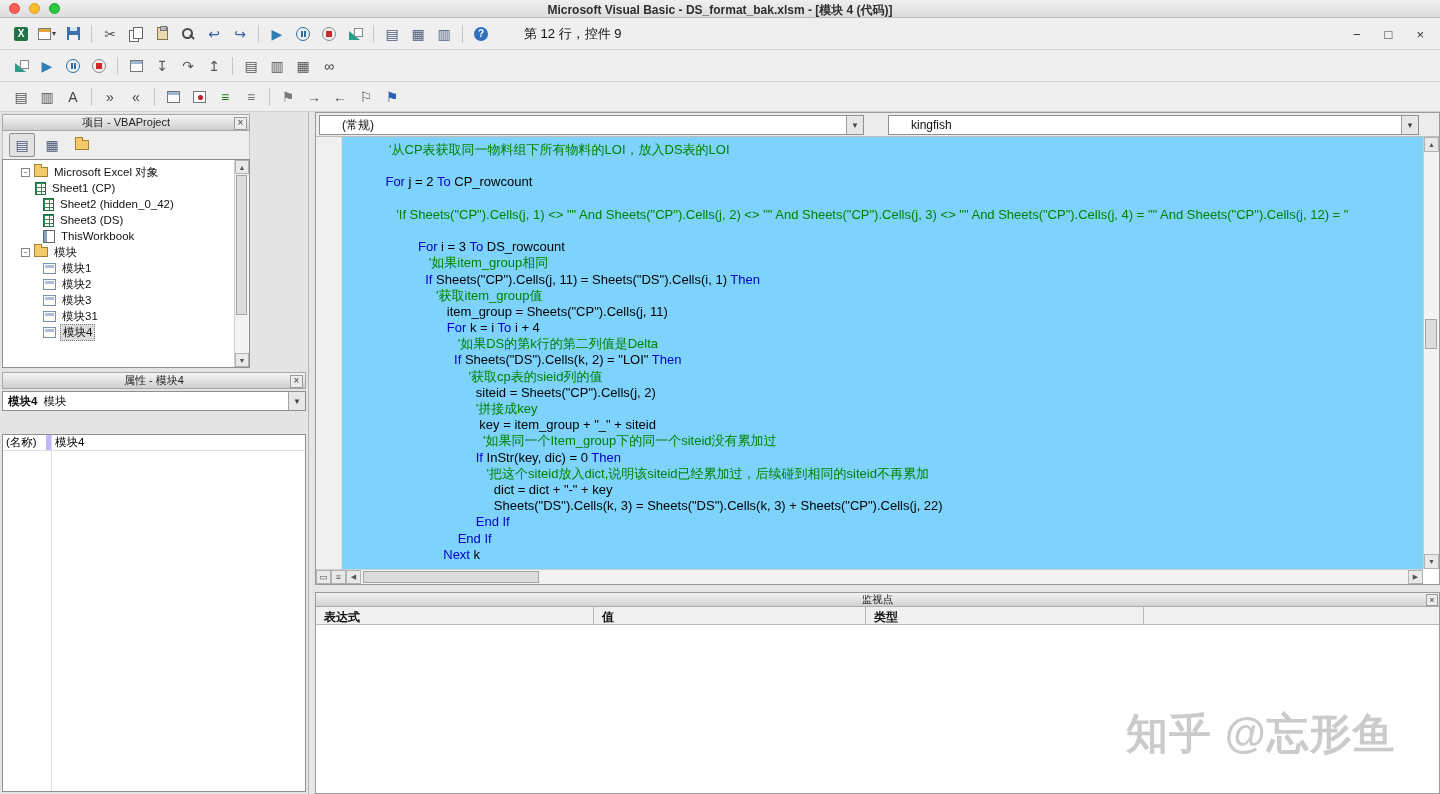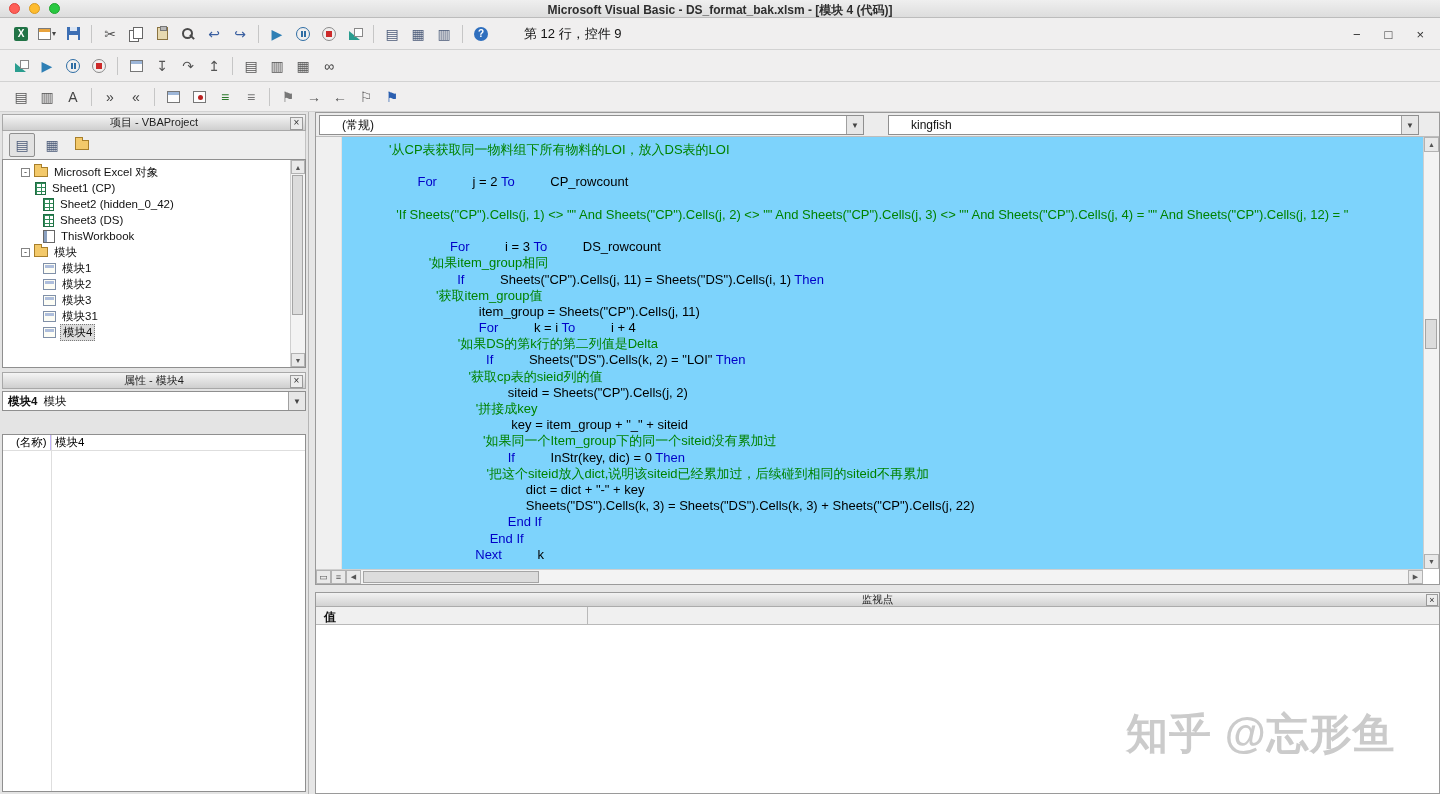--- a/index.html
+++ b/index.html
@@ -59,21 +59,21 @@
   .i-sheet{width:11px;height:13px;border:1px solid #1f6e43;background-color:#fff;background-image:linear-gradient(to right,#2e8b57 1px,transparent 1px),linear-gradient(to bottom,#2e8b57 1px,transparent 1px);background-size:5px 4px;display:inline-block;}
   .i-book{width:12px;height:13px;border:1px solid #666;background:#fff;position:relative;display:inline-block;}
   .i-book::before{content:"";position:absolute;left:0;top:0;bottom:0;width:3px;background:#8aa0c0;}
   .i-module{width:13px;height:11px;border:1px solid #8090a8;background:#fdfdf5;position:relative;display:inline-block;}
   .i-module::before{content:"";position:absolute;left:1px;top:1px;right:1px;height:3px;background:#aebedc;}
 
   
   #left-col{position:absolute;left:0;top:112px;width:309px;height:682px;background:#e4e4e4;border-right:1px solid #b5b5b5;}
   .panel-header{height:17px;background:linear-gradient(#f4f4f4,#cfcfcf);border:1px solid #a8a8a8;display:flex;align-items:center;justify-content:center;font-size:11px;color:#1d1d1d;position:relative;}
   .panel-close{position:absolute;right:2px;top:1.5px;width:13px;height:13px;border:1px solid #9a9a9a;background:#ececec;display:flex;align-items:center;justify-content:center;font-size:10px;color:#333;line-height:1;}
-  #project-panel{position:absolute;left:2px;top:2px;width:304px;height:254px;}
+  #project-panel{position:absolute;left:2px;top:2px;width:248px;height:254px;}
   .proj-toolbar{height:28px;background:#eeeeee;border-left:1px solid #c2c2c2;border-right:1px solid #c2c2c2;display:flex;align-items:center;padding-left:6px;gap:4px;}
   .tree{position:absolute;left:0;right:0;top:45px;bottom:0;background:#fff;border:1px solid #8f8f8f;overflow:hidden;}
   .tree-inner{position:absolute;left:4px;top:4px;right:16px;}
   .tree-row{height:16px;display:flex;align-items:center;font-size:11.5px;color:#111;white-space:nowrap;}
   .expander{width:9px;height:9px;border:1px solid #848484;background:#fff;font-size:9px;line-height:7px;text-align:center;color:#333;margin-right:4px;flex:none;}
   .tree-ic{margin-right:4px;flex:none;}
   .tree-label{padding:0 2px;}
   .tree-label.selected{background:#dcdcdc;border:1px dotted #7a7a7a;}
 
   
@@ -84,36 +84,36 @@
   
   #props-panel{position:absolute;left:2px;top:260px;width:304px;bottom:2px;}
   .props-combo{height:20px;background:#fff;border:1px solid #8f8f8f;margin-top:2px;position:relative;display:flex;align-items:center;padding-left:5px;font-size:11.5px;color:#111;}
   .combo-btn{position:absolute;right:0;top:0;bottom:0;width:17px;background:#e7e7e7;border-left:1px solid #a0a0a0;display:flex;align-items:center;justify-content:center;font-size:8px;color:#444;}
   .props-tabs{height:19px;display:flex;align-items:flex-end;padding-left:2px;gap:1px;margin-top:2px;}
   .tab{font-size:11px;padding:2px 6px 2px 6px;border:1px solid #9a9a9a;border-bottom:none;background:#e0e0e0;border-radius:2px 2px 0 0;color:#333;white-space:nowrap;}
   .tab.active{background:#f7f7f7;}
   .props-grid{position:absolute;left:0;right:0;top:62px;bottom:0;background:#fff;border:1px solid #8f8f8f;}
   .col-line{position:absolute;left:48px;top:0;bottom:0;width:1px;background:#dedede;}
   .prop-row{height:16px;display:flex;font-size:11.5px;border-bottom:1px solid #dedede;align-items:center;}
-  .prop-name{width:48px;padding-left:13px;border-right:1px solid #c4b5fd;height:100%;display:flex;align-items:center;}
+  .prop-name{width:48px;padding-left:3px;border-right:5px solid #c4b5fd;height:100%;display:flex;align-items:center;}
   .prop-value{padding-left:4px;}
 
   
   #code-window{position:absolute;left:315px;top:112px;width:1125px;height:473px;background:#fff;border:1px solid #9a9a9a;}
   .combo-row{position:absolute;left:0;right:0;top:0;height:24px;background:#ececec;border-bottom:1px solid #bdbdbd;}
   .combo{position:absolute;top:2px;height:20px;background:#fff;border:1px solid #8f8f8f;font-size:12px;color:#111;display:flex;align-items:center;padding-left:22px;}
   #combo-object{left:3px;width:545px;}
   #combo-proc{left:572px;width:531px;}
   .code-area{position:absolute;left:0;right:16px;top:24px;bottom:15px;overflow:hidden;background:#7dd3fc;}
   .gutter{position:absolute;left:0;top:0;bottom:0;width:26px;background:#f0f0f0;border-right:1px solid #e2e2e2;}
   #code-content{position:absolute;left:26px;top:5px;right:0;white-space:pre;font-size:13px;line-height:16.2px;padding-left:29px;font-family:"Liberation Sans",sans-serif;}
   .code-line{height:16.2px;}
   .tok-k{color:var(--kw,#0000C8);}
   .tok-c{color:var(--cm,#008200);}
-  .tok-n{color:var(--nm,#000);margin-left:32px;}
+  .tok-n{color:var(--nm,#000);}
   #code-vsb{position:absolute;right:0;top:24px;bottom:15px;width:16px;background:#f3f3f3;border-left:1px solid #cfcfcf;}
   #code-hsb{position:absolute;left:0;right:16px;bottom:0;height:15px;background:#f3f3f3;border-top:1px solid #cfcfcf;display:flex;align-items:center;}
   .split-btn{width:15px;height:14px;background:#e9e9e9;border:1px solid #b2b2b2;font-size:9px;color:#555;display:flex;align-items:center;justify-content:center;flex:none;}
   .hsb-track{position:relative;flex:1;height:100%;}
 
   
   #watch-panel{position:absolute;left:315px;top:592px;width:1125px;height:202px;background:#fff;border:1px solid #9a9a9a;}
   .watch-header{height:14px;background:linear-gradient(#f2f2f2,#d2d2d2);border-bottom:1px solid #ababab;display:flex;align-items:center;justify-content:center;font-size:10.5px;color:#222;position:relative;}
   .watch-close{position:absolute;right:1px;top:1px;width:12px;height:12px;border:1px solid #9a9a9a;background:#ececec;display:flex;align-items:center;justify-content:center;font-size:9px;color:#333;line-height:1;}
   .watch-cols{height:18px;display:flex;background:#f0f0f0;border-bottom:1px solid #b9b9b9;}
@@ -414,17 +414,19 @@
     <span class="split-btn" style="font-size:7px;">▶</span>
   </div>
 </div>
 
 <div id="watch-panel">
   <div class="watch-header">
     <span>监视点</span>
     <span class="watch-close">×</span>
   </div>
   <div class="watch-cols">
+    <div class="watch-col wc-0">表达式</div>
     <div class="watch-col wc-1">值</div>
+    <div class="watch-col wc-2">类型</div>
   </div>
 </div>
 
 <div id="watermark">知乎 @忘形鱼</div>
 
 </body></html>

